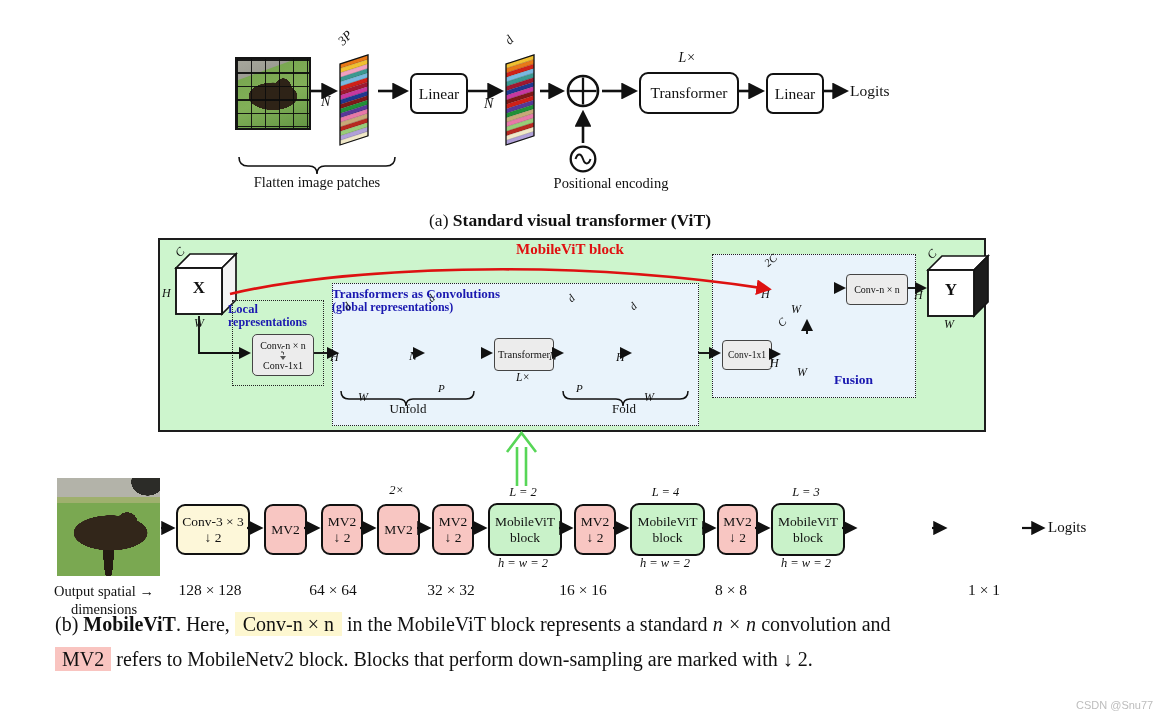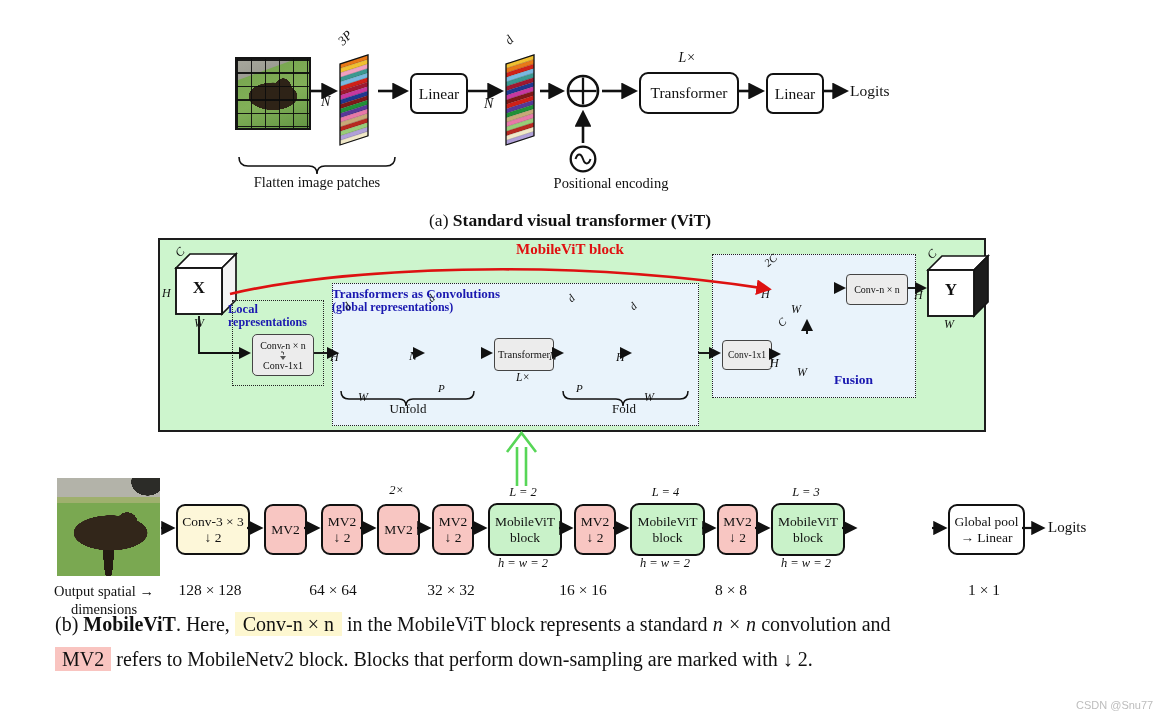--- a/index.html
+++ b/index.html
@@ -397,24 +397,20 @@
   <div class="abs stage pink" style="left:717px;top:504px;width:37px;height:47px;">
     <span>MV2</span>
     <span>↓ 2</span>
   </div>
   <div class="abs stlab" style="left:771px;top:485px;width:70px;">L = 3</div>
   <div class="abs stage green" style="left:771px;top:503px;width:70px;height:49px;">
     <span>MobileViT</span>
     <span>block</span>
   </div>
   <div class="abs stlab" style="left:761px;top:556px;width:90px;">h = w = 2</div>
-  <div class="abs stage white" style="left:948px;top:504px;width:73px;height:47px;">
-    <span>Global pool</span>
-    <span>→ Linear</span>
-  </div>
   <div class="abs" style="left:1048px;top:519px;font-size:15px;z-index:2;">Logits</div>
 
   <div class="abs ctr" style="left:40px;top:583px;width:128px;font-size:14.5px;z-index:2;">Output spatial →</div>
   <div class="abs ctr" style="left:40px;top:601px;width:128px;font-size:14.5px;z-index:2;">dimensions</div>
   <div class="abs dimtxt" style="left:168px;top:581px;width:84px;">128 × 128</div>
   <div class="abs dimtxt" style="left:301px;top:581px;width:64px;">64 × 64</div>
   <div class="abs dimtxt" style="left:419px;top:581px;width:64px;">32 × 32</div>
   <div class="abs dimtxt" style="left:551px;top:581px;width:64px;">16 × 16</div>
   <div class="abs dimtxt" style="left:707px;top:581px;width:48px;">8 × 8</div>
   <div class="abs dimtxt" style="left:960px;top:581px;width:48px;">1 × 1</div>

